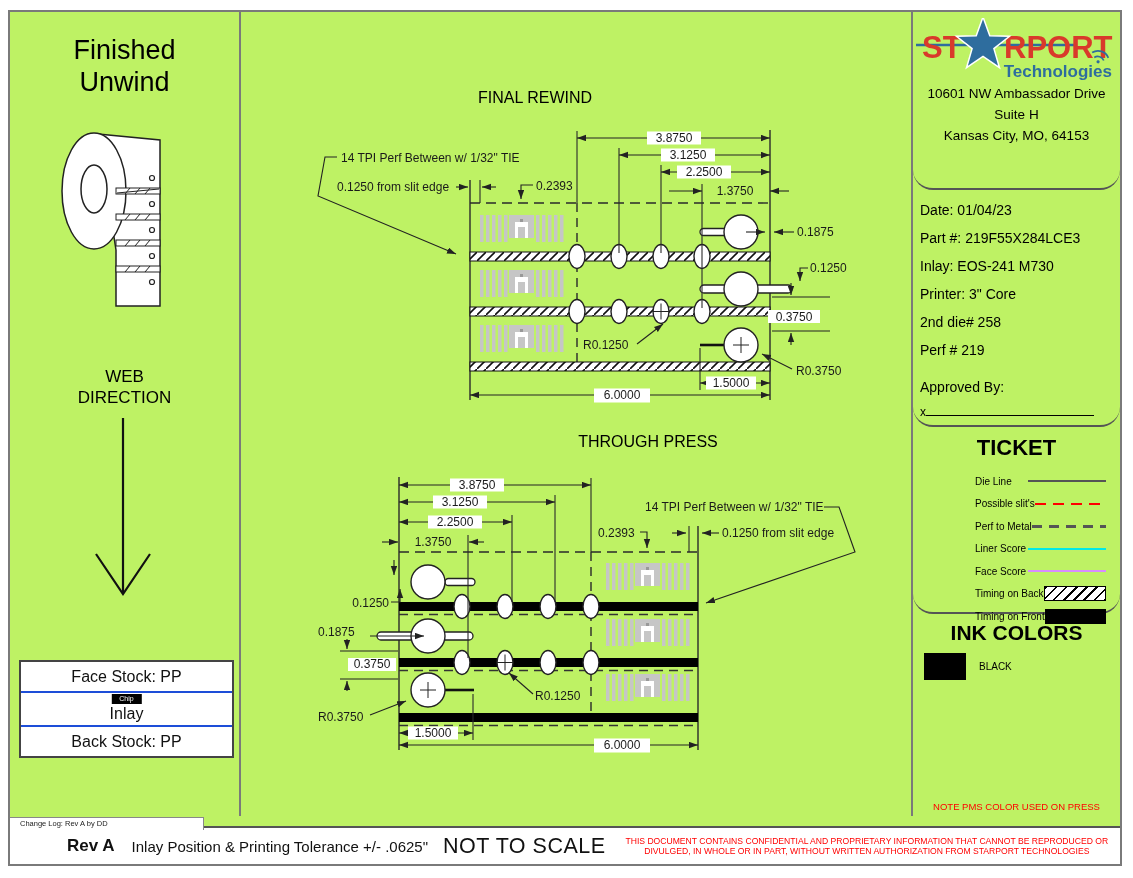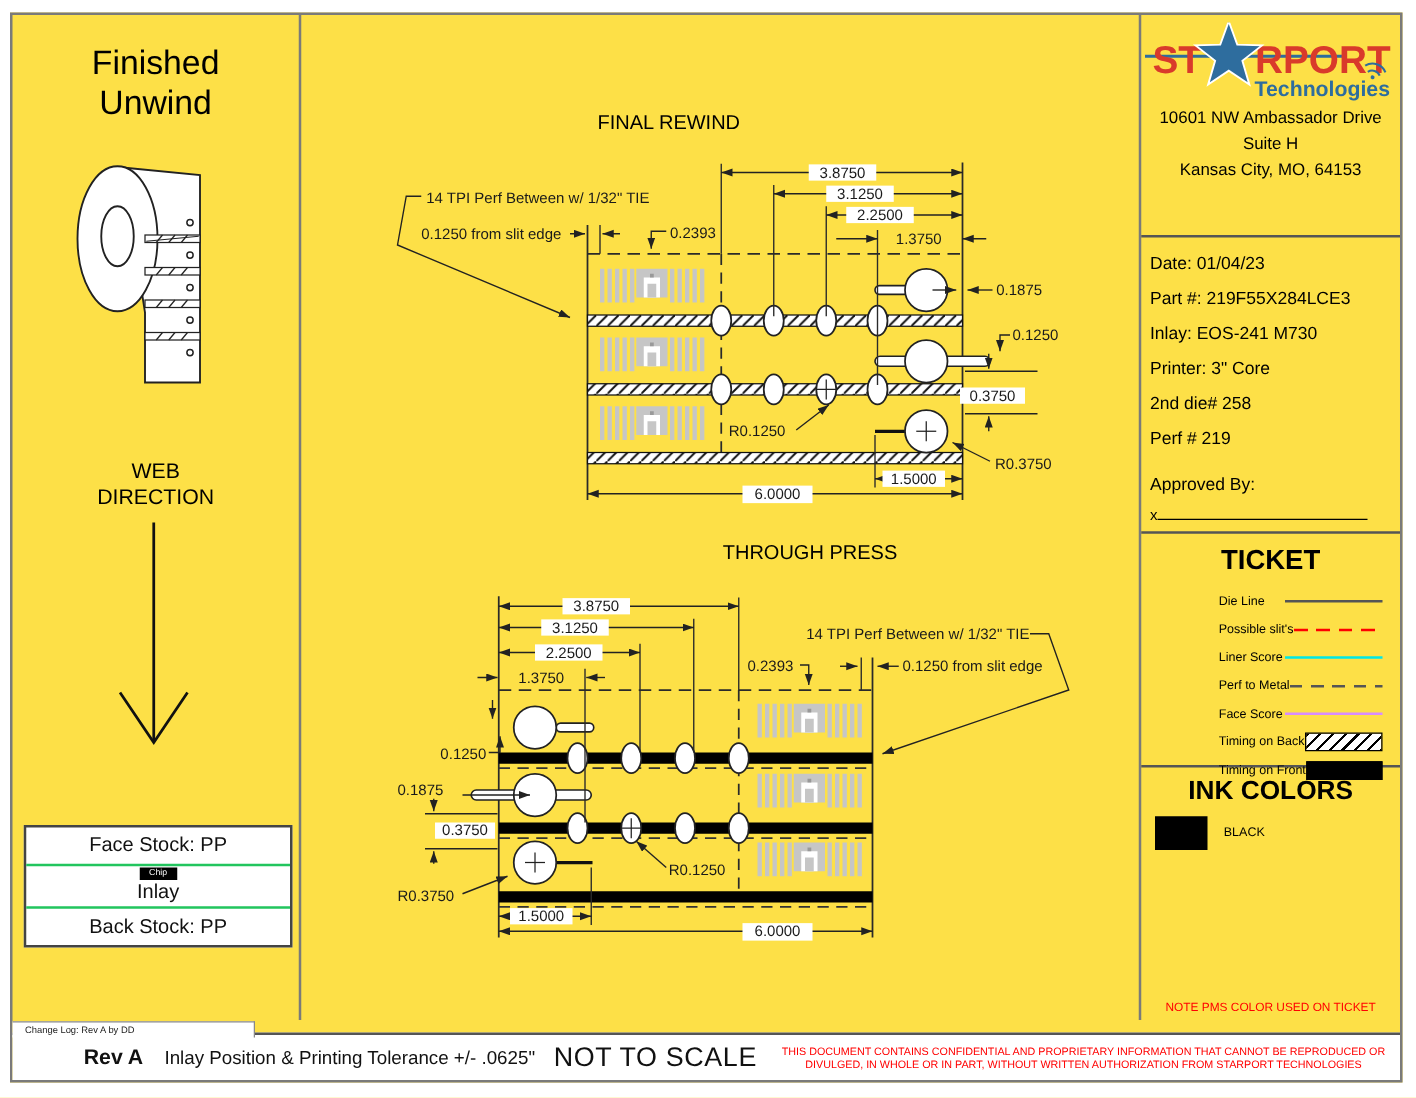--- a/index.html
+++ b/index.html
@@ -1,37 +1,37 @@
 <!DOCTYPE html>
 <html><head>
 <meta charset="utf-8">
 <style>
   html,body{margin:0;padding:0;background:#fff;font-family:"Liberation Sans",sans-serif;}
   body{width:1133px;height:878px;position:relative;overflow:hidden;color:#111;}
-  .sheet{position:absolute;left:8px;top:10px;width:1114px;height:856px;border:2px solid #7a7a7a;box-sizing:border-box;background:#fde047;}
+  .sheet{position:absolute;left:8px;top:10px;width:1114px;height:856px;border:2px solid #7a7a7a;box-sizing:border-box;background:#bef264;}
   
   .left-panel{position:absolute;left:0;top:0;width:229px;height:804px;border-right:2px solid #7a7a7a;}
   .fin-title{position:absolute;top:22px;left:0;width:100%;text-align:center;font-size:27px;line-height:1.2;color:#000;}
   .roll-svg{position:absolute;left:40px;top:118px;}
   .webdir{position:absolute;top:354px;left:0;width:100%;text-align:center;font-size:17px;line-height:1.25;color:#000;}
   .arrow-svg{position:absolute;left:0;top:404px;}
   .stack{position:absolute;left:9px;top:648px;width:211px;border:2px solid #444;background:#fff;}
-  .stack-row{border-bottom:2px solid #22c55e;height:29px;text-align:center;font-size:16px;line-height:29px;position:relative;}
+  .stack-row{border-bottom:2px solid #1d4ed8;height:29px;text-align:center;font-size:16px;line-height:29px;position:relative;}
   .stack-row:last-child{border-bottom:none;}
   .stack-mid{height:32px;line-height:normal;}
   .chip-tag{position:absolute;left:50%;top:1px;transform:translateX(-50%);background:#000;color:#fff;font-size:7px;line-height:10px;padding:0 8px;}
   .inlay-label{position:absolute;left:0;top:12px;width:100%;text-align:center;font-size:16px;}
   .changelog{position:absolute;left:0;top:805px;width:194px;height:13px;border-top:1px solid #888;border-right:1px solid #888;font-size:7.5px;line-height:11px;padding-left:10px;box-sizing:border-box;color:#222;background:#fff;z-index:4;}
   
   .center-svg{position:absolute;left:231px;top:0;}
   .dt{font-size:12px;fill:#1a1a1a;}
   .ttl{font-size:16px;fill:#000;}
   
   .right-panel{position:absolute;left:901px;top:0;right:0;height:804px;border-left:2px solid #7a7a7a;}
-  .sec{position:absolute;left:0;right:0;}
+  .sec{position:absolute;left:0;right:0;border-radius:20px;}
   .sec1{top:0;height:176px;border-bottom:2px solid #555;}
   .sec2{top:178px;height:235px;border-bottom:2px solid #555;}
   .sec3{top:415px;height:185px;border-bottom:2px solid #555;}
   .sec4{top:602px;bottom:0;}
   .logo-svg{display:block;margin:6px auto 0 auto;}
   .addr{text-align:center;font-size:13.5px;line-height:1.55;color:#000;margin-top:2px;}
   .info{padding:6px 0 0 7px;font-size:14px;color:#000;}
   .info-line{line-height:28px;white-space:nowrap;}
   .approved{line-height:28px;margin-top:9px;}
   .sig-line{margin-top:2px;font-size:12px;}
@@ -421,26 +421,26 @@
       <div class="legend-rows">
         <div class="legend-row">
           <span class="legend-label">Die Line</span>
           <span class="sw sw-die"></span>
         </div>
         <div class="legend-row">
           <span class="legend-label">Possible slit's</span>
           <span class="sw sw-slit"></span>
         </div>
         <div class="legend-row">
+          <span class="legend-label">Perf to Metal</span>
+          <span class="sw sw-perf"></span>
+        </div>
+        <div class="legend-row">
           <span class="legend-label">Liner Score</span>
           <span class="sw sw-liner"></span>
-        </div>
-        <div class="legend-row">
-          <span class="legend-label">Perf to Metal</span>
-          <span class="sw sw-perf"></span>
         </div>
         <div class="legend-row">
           <span class="legend-label">Face Score</span>
           <span class="sw sw-face"></span>
         </div>
         <div class="legend-row">
           <span class="legend-label">Timing on Back</span>
           <span class="sw sw-tb"></span>
         </div>
         <div class="legend-row">
@@ -449,21 +449,21 @@
         </div>
       </div>
     </div>
 
     <div class="sec sec4">
       <div class="ink-title">INK COLORS</div>
       <div class="ink-row">
         <span class="ink-swatch"></span>
         <span class="ink-name">BLACK</span>
       </div>
-      <div class="pms-note">NOTE PMS COLOR USED ON TICKET</div>
+      <div class="pms-note">NOTE PMS COLOR USED ON PRESS</div>
     </div>
   </div>
 
   <div class="bottom-bar">
     <span class="rev">Rev A</span>
     <span class="tol">Inlay Position &amp; Printing Tolerance +/- .0625"</span>
     <span class="nts">NOT TO SCALE</span>
     <span class="legal">
       <div>THIS DOCUMENT CONTAINS CONFIDENTIAL AND PROPRIETARY INFORMATION THAT CANNOT  BE REPRODUCED OR</div>
       <div>DIVULGED, IN WHOLE OR IN PART, WITHOUT WRITTEN   AUTHORIZATION FROM STARPORT TECHNOLOGIES</div>

